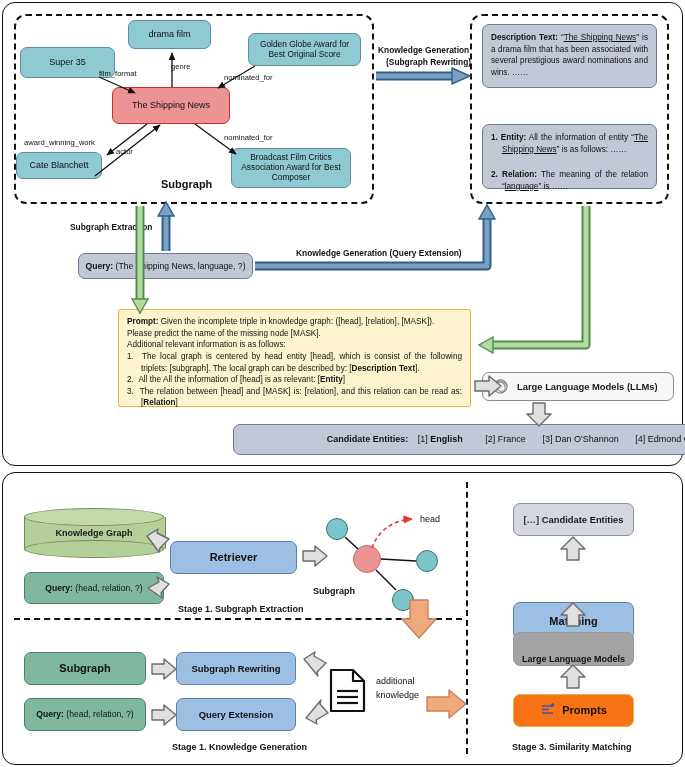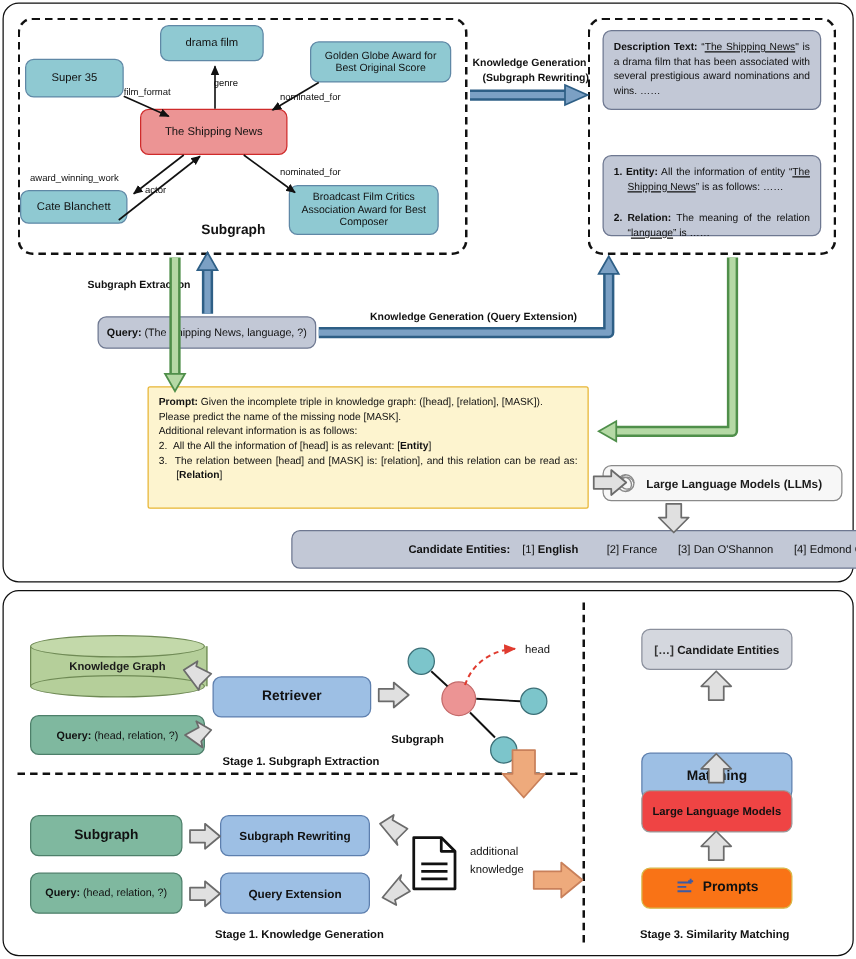--- a/index.html
+++ b/index.html
@@ -9,21 +9,21 @@
   .node{
     position:absolute;box-sizing:border-box;display:flex;align-items:center;justify-content:center;
     text-align:center;border-radius:7px;line-height:1.18;
   }
   .teal{background:#8fc9d2;border:1.2px solid #5f88a6;color:#111;}
   .red{background:#ec9494;border:1.6px solid #cf2b2b;color:#111;}
   .grayblue{background:#c2c8d6;border:1.3px solid #6e7891;color:#111;}
   .yellowbox{background:#fdf4cf;border:1.6px solid #e8b534;color:#111;}
   .blueflow{background:#9dbfe4;border:1.2px solid #5d7fae;color:#111;font-weight:bold;}
   .greenflow{background:#7fb89f;border:1.2px solid #4d7f6a;color:#111;font-weight:bold;}
-  .grayflow{background:#ef4444;border:1.3px solid #9a9a9a;color:#111;font-weight:bold;}
+  .grayflow{background:#a3a3a3;border:1.3px solid #9a9a9a;color:#111;font-weight:bold;align-items:flex-end;}
   .cream{background:#f97316;border:1.3px solid #d8b84a;color:#111;font-weight:bold;}
   
   #top-panel{left:2px;top:2px;width:681px;height:464px;border:1.6px solid #111;border-radius:13px;box-sizing:border-box;}
   #bottom-panel{left:2px;top:472px;width:681px;height:293px;border:1.6px solid #111;border-radius:13px;box-sizing:border-box;}
   .dashbox{position:absolute;border:2.2px dashed #111;border-radius:12px;box-sizing:border-box;}
   .dashline{position:absolute;border-top:2.2px dashed #111;}
   .dashvline{position:absolute;border-left:2.2px dashed #111;}
   
   .lbl{position:absolute;font-size:8.4px;color:#111;white-space:nowrap;}
   .lbl-b{font-weight:bold;}
@@ -51,21 +51,21 @@
 <div class="abs" id="top-panel"></div>
 
 <div class="dashbox" style="left:14px;top:14px;width:360px;height:190px;"></div>
 
 <div class="dashbox" style="left:470px;top:14px;width:199px;height:190px;"></div>
 
 <div class="node teal" style="left:128px;top:20px;width:83px;height:29px;font-size:9px;">
     <span>drama film</span>
   </div>
 
-<div class="node teal" style="left:20px;top:47px;width:79px;height:31px;font-size:9px;">
+<div class="node teal" style="left:20px;top:47px;width:95px;height:31px;font-size:9px;">
     <span>Super 35</span>
   </div>
 
 <div class="node teal" style="left:248px;top:33px;width:113px;height:33px;font-size:8.4px;padding:0 3px;text-align:center;">
     <span>Golden Globe Award for Best Original Score</span>
   </div>
 
 <div class="node red" style="left:112px;top:87px;width:118px;height:37px;font-size:9px;">
     <span>The Shipping News</span>
   </div>
@@ -103,20 +103,21 @@
 <div class="lbl lbl-b" style="left:548px;top:385px;">Similarity Matching</div>
 
 <div class="node grayblue" style="left:78px;top:253px;width:175px;height:26px;font-size:8.6px;">
   <span><b>Query:</b> <span>(The Shipping News, language, ?)</span></span>
 </div>
 
 <div class="yellowbox" style="position:absolute;left:118px;top:309px;width:353px;height:98px;border-radius:2px;padding:6px 8px 0 8px;box-sizing:border-box;">
   <div class="pbody"><b>Prompt:</b> <span>Given the incomplete triple in knowledge graph: ([head], [relation], [MASK]).</span></div>
   <div class="pbody">Please predict the name of the missing node [MASK].</div>
   <div class="pbody">Additional relevant information is as follows:</div>
+  <div class="pbody just" style="padding-left:14px;text-indent:-14px;"><span>1.</span>&nbsp;&nbsp;<span>The local graph is centered by head entity [head], which is consist of the following triplets: [subgraph]. The local graph can be described by: [</span><b>Description Text</b><span>].</span></div>
   <div class="pbody just" style="padding-left:14px;text-indent:-14px;"><span>2.</span>&nbsp;&nbsp;<span>All the All the information of [head] is as relevant: [</span><b>Entity</b><span>]</span></div>
   <div class="pbody just" style="padding-left:14px;text-indent:-14px;"><span>3.</span>&nbsp;&nbsp;<span>The relation between [head] and [MASK] is: [relation], and this relation can be read as: [</span><b>Relation</b><span>]</span></div>
 </div>
 
 <div style="position:absolute;left:482px;top:372px;width:192px;height:29px;background:#f7f7f7;border:1.4px solid #8a8a8a;border-radius:7px;display:flex;align-items:center;padding-left:8px;box-sizing:border-box;">
   <span style="flex:none;width:19px;height:19px;margin-right:7px;">
     <svg width="19" height="19" viewBox="0 0 24 24">
         <g fill="none" stroke="#8a8a8a" stroke-width="1.4">
           <circle cx="12" cy="12" r="8.4"></circle>
           <path d="M12 3.6 C7 5 5 9 6.5 13 C8 17 12 19 16 17.5"></path>

